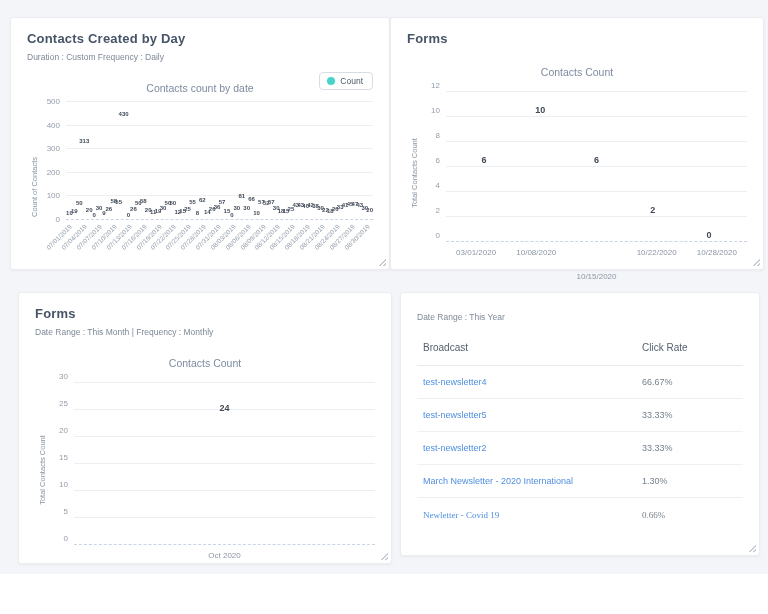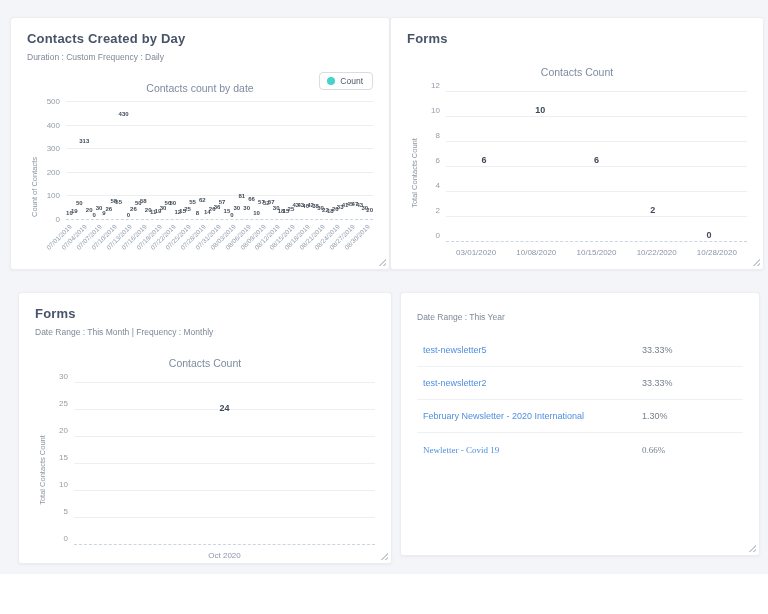--- a/index.html
+++ b/index.html
@@ -452,21 +452,21 @@
                   </div>
                   <div class="slot">
                     <div class="bar" style="height: 0%; background: rgb(123, 175, 228);"></div>
                     <div class="dlabel" style="bottom: 2px;">0</div>
                   </div>
                 </div>
               </div>
             <div class="x-labels">
                 <div class="xlab" style="left: 10%;">03/01/2020</div>
                 <div class="xlab" style="left: 30%;">10/08/2020</div>
-                <div class="xlab" style="left: 50%;">10/15/2020</div>
+                <div class="xlab" style="left: 50%; margin-top: 24px;">10/15/2020</div>
                 <div class="xlab" style="left: 70%;">10/22/2020</div>
                 <div class="xlab" style="left: 90%;">10/28/2020</div>
               </div>
           </div>
         </div>
       </div>
       <div class="resize-handle"></div>
     </div>
   </div>
 
@@ -511,31 +511,39 @@
               </div>
           </div>
         </div>
       </div>
       <div class="resize-handle"></div>
     </div>
 
     <div class="card card4">
       <div class="card-sub">Date Range : This Year</div>
       <div class="tbl">
+        <div class="tbl-head">
+          <div class="col-name">Broadcast</div>
+          <div class="col-rate">Click Rate</div>
+        </div>
         <div id="broadcast-rows">
+            <div class="tbl-row">
+              <div class="col-name">test-newsletter4</div>
+              <div class="col-rate">66.67%</div>
+            </div>
             <div class="tbl-row">
               <div class="col-name">test-newsletter5</div>
               <div class="col-rate">33.33%</div>
             </div>
             <div class="tbl-row">
               <div class="col-name">test-newsletter2</div>
               <div class="col-rate">33.33%</div>
             </div>
             <div class="tbl-row">
-              <div class="col-name">February Newsletter - 2020 International</div>
+              <div class="col-name">March Newsletter - 2020 International</div>
               <div class="col-rate">1.30%</div>
             </div>
             <div class="tbl-row">
               <div class="col-name">Newletter - Covid 19</div>
               <div class="col-rate">0.66%</div>
             </div>
           </div>
       </div>
       <div class="resize-handle"></div>
     </div>

